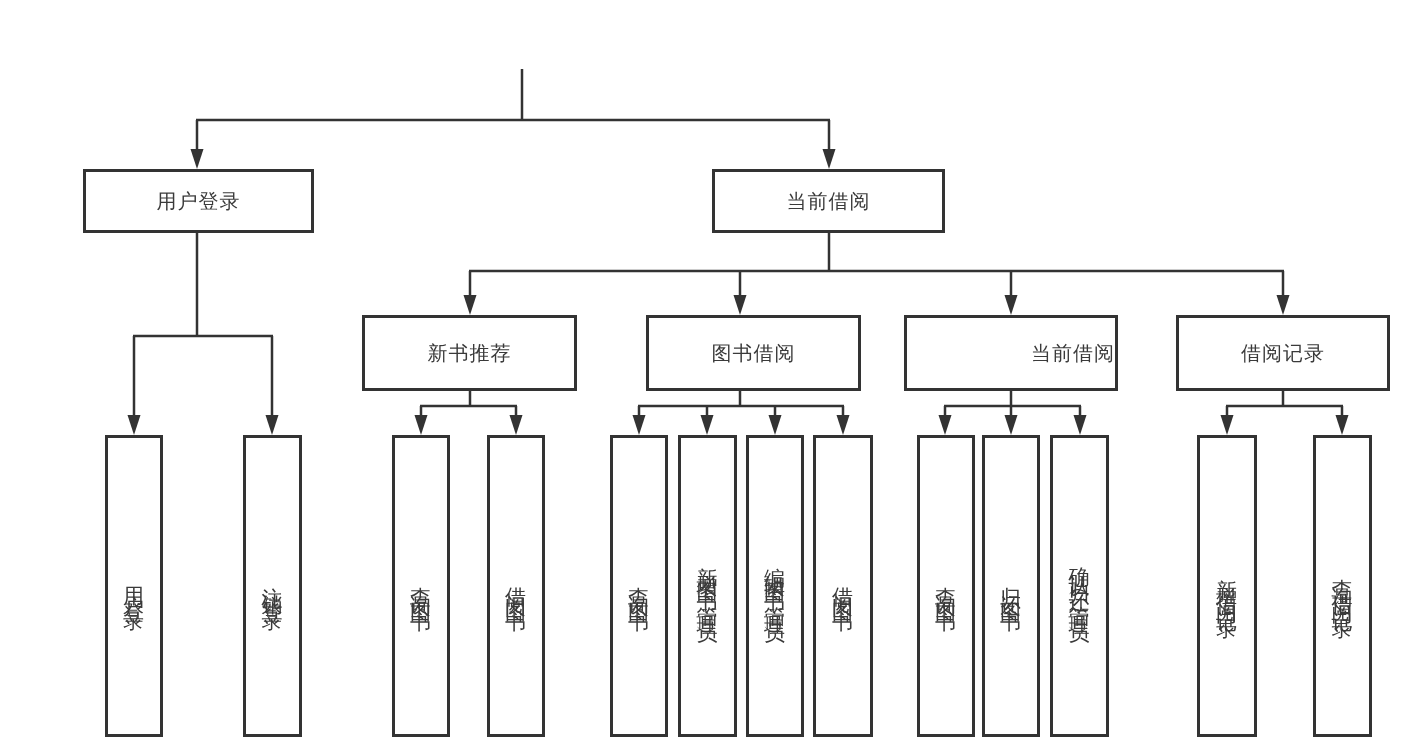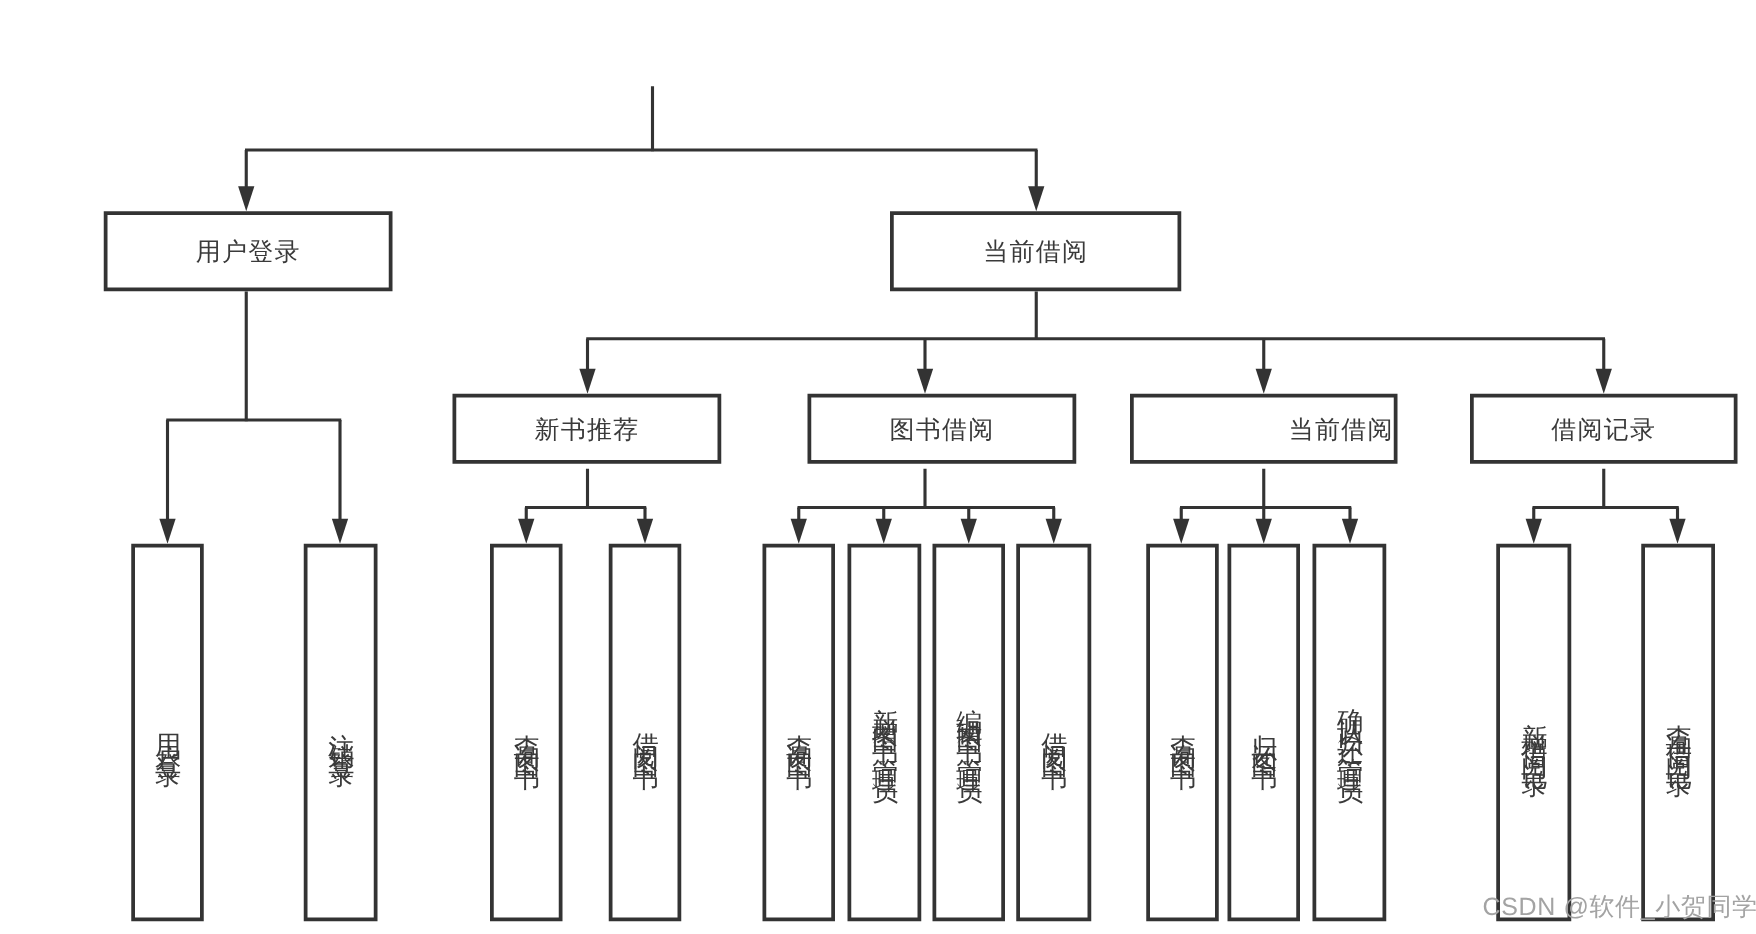--- a/index.html
+++ b/index.html
@@ -26,21 +26,21 @@
     color: #3a3a3a;
     z-index: 2;
   }
   .h-label {
     font-size: 20px;
     letter-spacing: 1px;
     white-space: nowrap;
   }
   .root { left: 21px; top: 14px; width: 1002px; height: 55px; }
   .lvl2 { top: 169px; height: 64px; }
-  .lvl3 { top: 315px; height: 56px; }
+  .lvl3 { top: 315px; height: 76px; }
   .leaf { top: 435px; height: 302px; }
   .vtext {
     writing-mode: vertical-rl;
     text-orientation: mixed;
     font-size: 21px;
     line-height: 1;
     letter-spacing: 8px;
     white-space: nowrap;
   }
   svg.connectors {
@@ -189,15 +189,14 @@
   <div class="box leaf" style="left:1050px;width:59px;">
     <span class="vtext">确认归还（管理员）</span>
   </div>
   <div class="box leaf" style="left:1197px;width:60px;">
     <span class="vtext">新增借阅记录</span>
   </div>
   <div class="box leaf" style="left:1313px;width:59px;">
     <span class="vtext">查询借阅记录</span>
   </div>
 
-  <div class="watermark">CSDN @软件_小贺同学</div>
 
 </div>
 
 </body></html>

